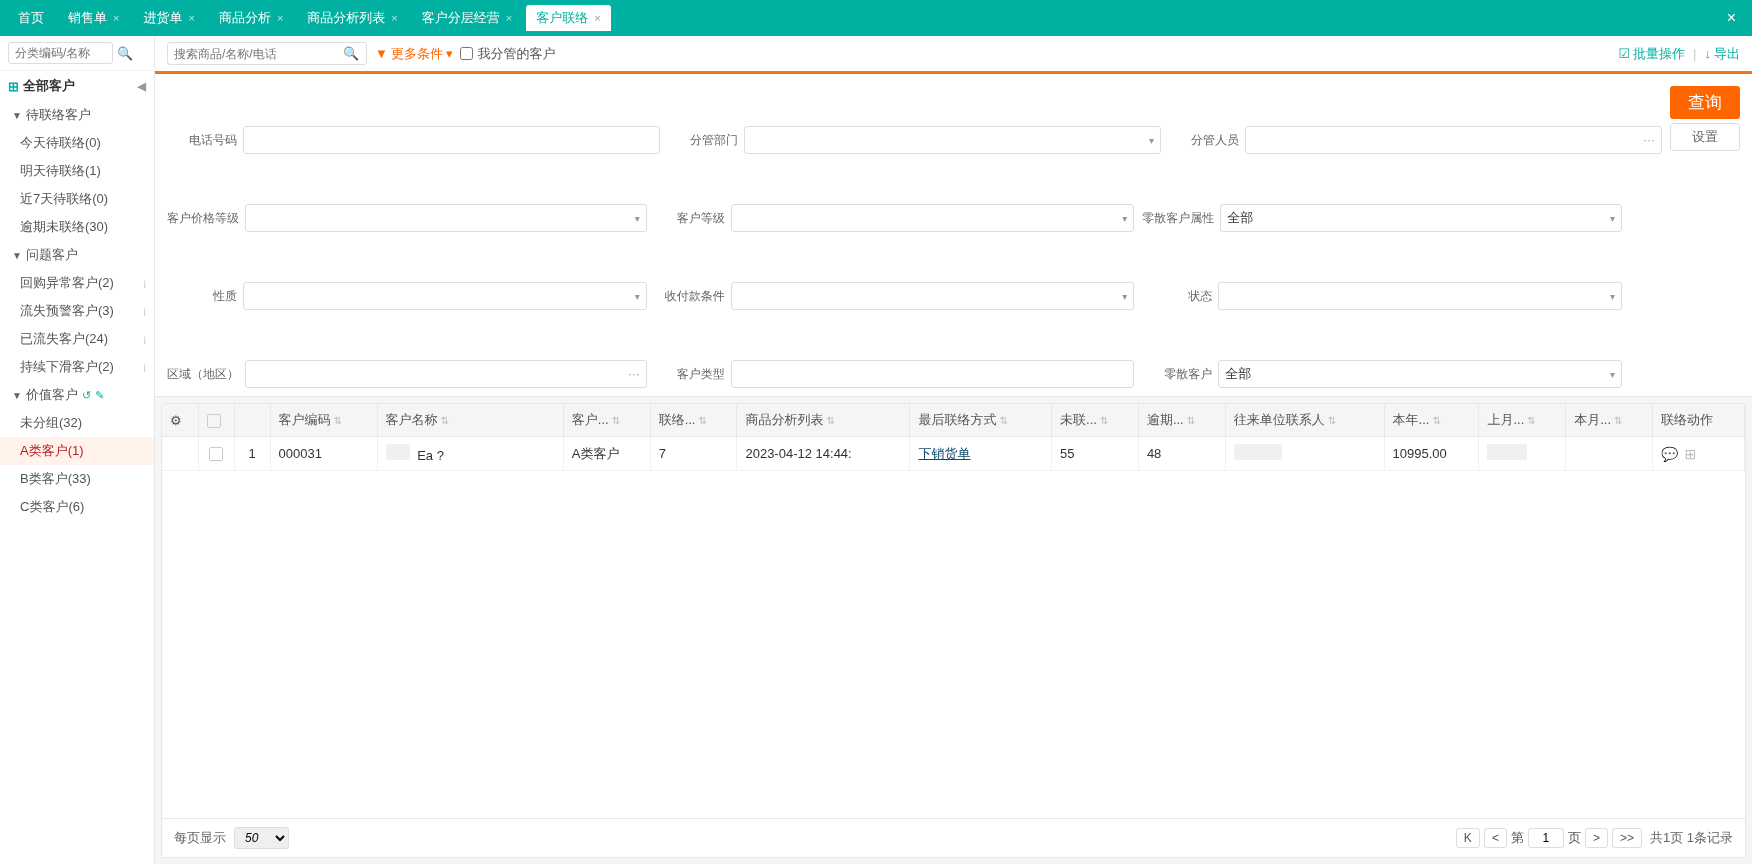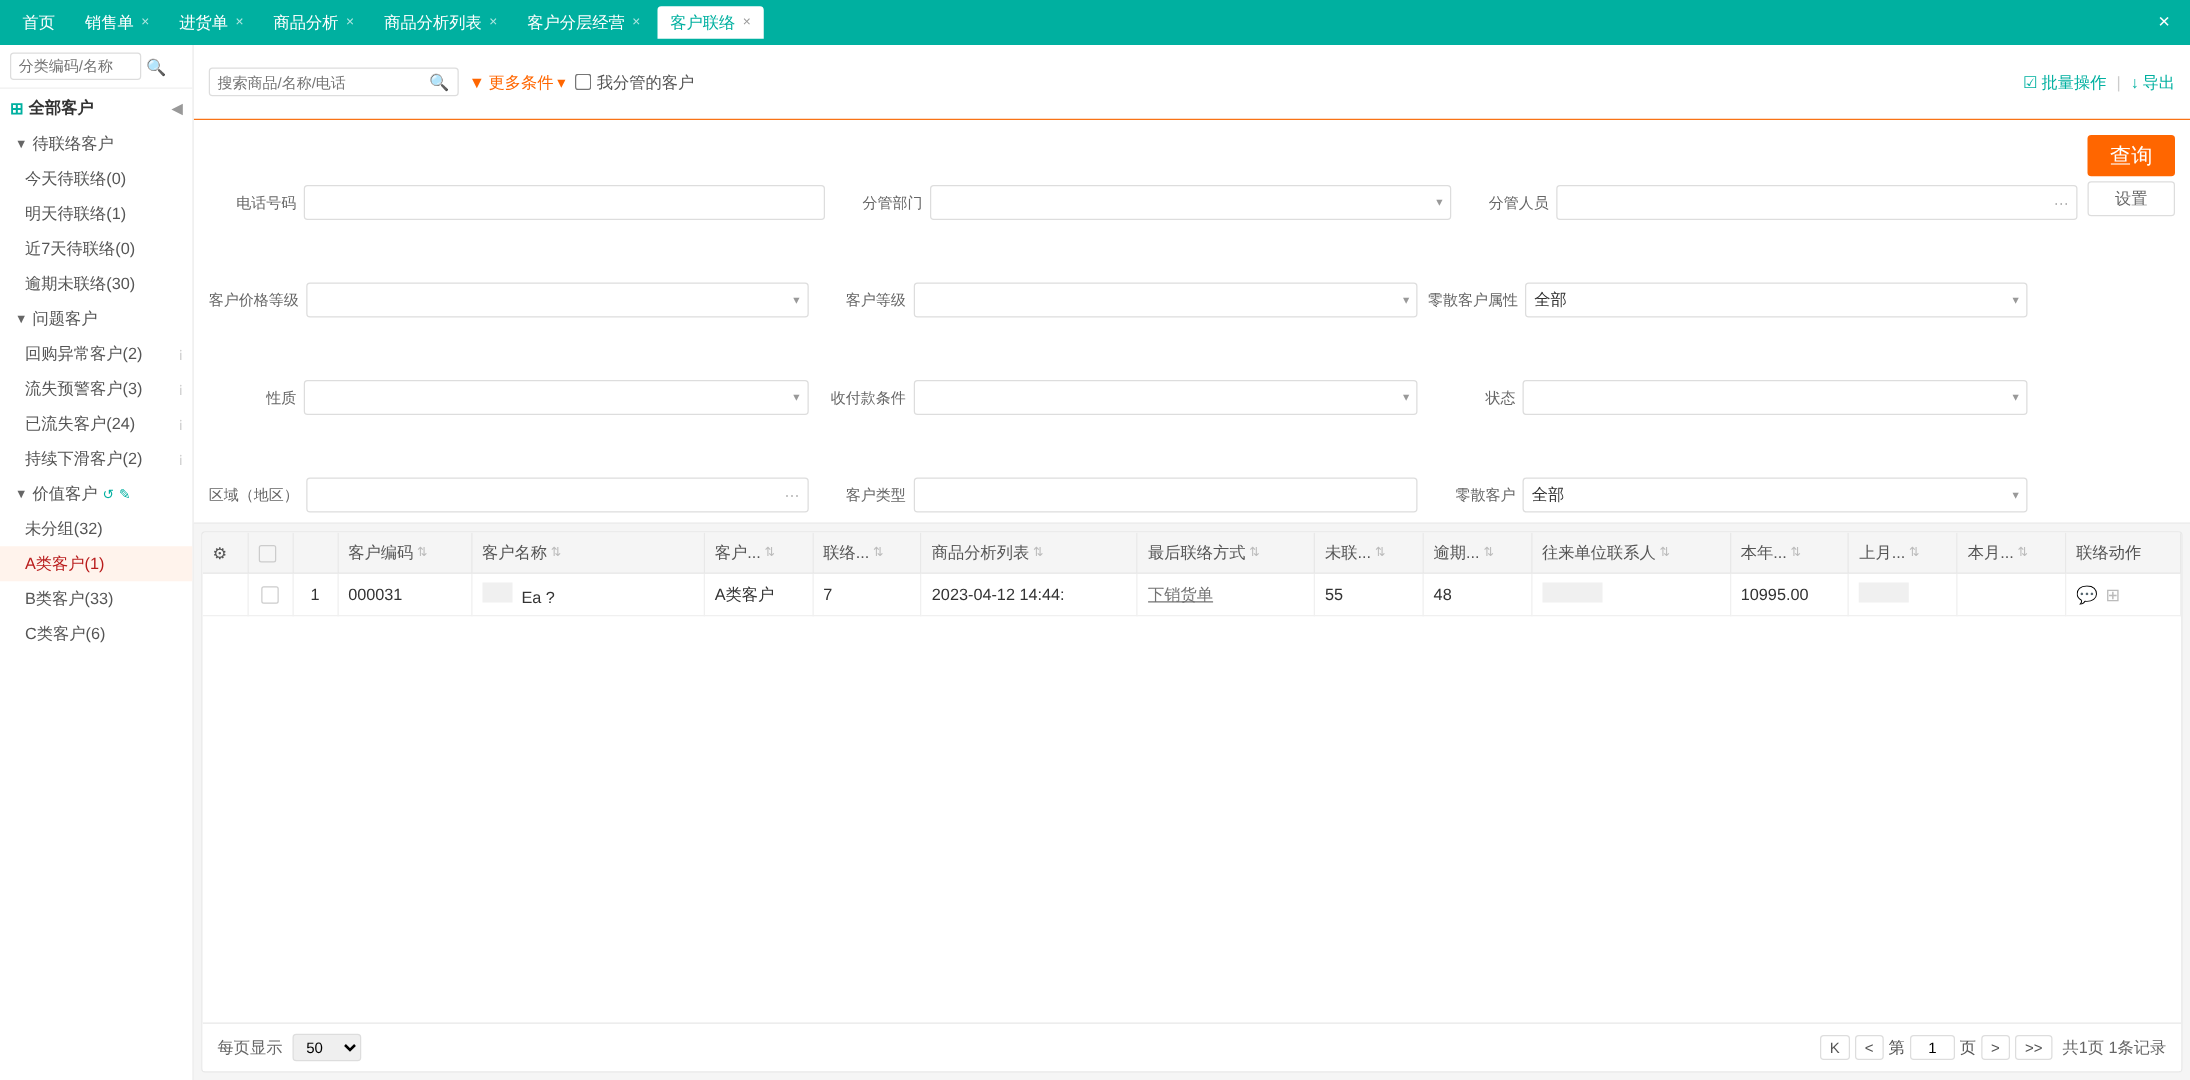--- a/index.html
+++ b/index.html
@@ -115,25 +115,25 @@
       flex: 1;
       display: flex;
       flex-direction: column;
       background: #f5f5f5;
       overflow: hidden;
     }
 
     
     .search-bar {
       background: #fff;
-      padding: 18px 12px;
+      padding: 6px 12px;
       display: flex;
       align-items: center;
       gap: 8px;
-      border-bottom: 1px solid #f97316;
+      border-bottom: 3px solid #f97316;
     }
     .search-input-wrap {
       display: flex;
       align-items: center;
       border: 1px solid #ddd;
       border-radius: 3px;
       padding: 3px 6px;
       width: 200px;
     }
     .search-input-wrap input {
@@ -268,21 +268,21 @@
     .data-table td {
       border-bottom: 1px solid #f0f0f0;
       border-right: 1px solid #f0f0f0;
       padding: 7px 8px;
       color: #333;
       white-space: nowrap;
     }
     .gear-col { width: 36px; text-align: center; }
     .check-col { width: 36px; text-align: center; }
     .num-col { width: 36px; text-align: center; color: #999; }
-    .link-text { color: #737373; cursor: pointer; text-decoration: underline; margin-top: 44px; }
+    .link-text { color: #0c4a6e; cursor: pointer; text-decoration: underline; margin-top: 44px; }
     .action-icons { display: flex; gap: 6px; align-items: center; }
     .action-icon { color: #bbb; cursor: pointer; font-size: 14px; }
 
     
     .pagination {
       background: #fff;
       border-top: 1px solid #e8e8e8;
       padding: 8px 12px;
       display: flex;
       align-items: center;
@@ -290,20 +290,21 @@
       font-size: 12px;
       color: #555;
     }
     .page-size-label { color: #666; }
     .page-size-select {
       border: 1px solid #ddd;
       border-radius: 3px;
       padding: 2px 6px;
       font-size: 12px;
       cursor: pointer;
+      font-style: italic;
     }
     .pagination-spacer { flex: 1; }
     .page-nav { display: flex; align-items: center; gap: 4px; }
     .page-btn {
       border: 1px solid #ddd;
       background: #fff;
       border-radius: 3px;
       padding: 2px 7px;
       cursor: pointer;
       font-size: 12px;

